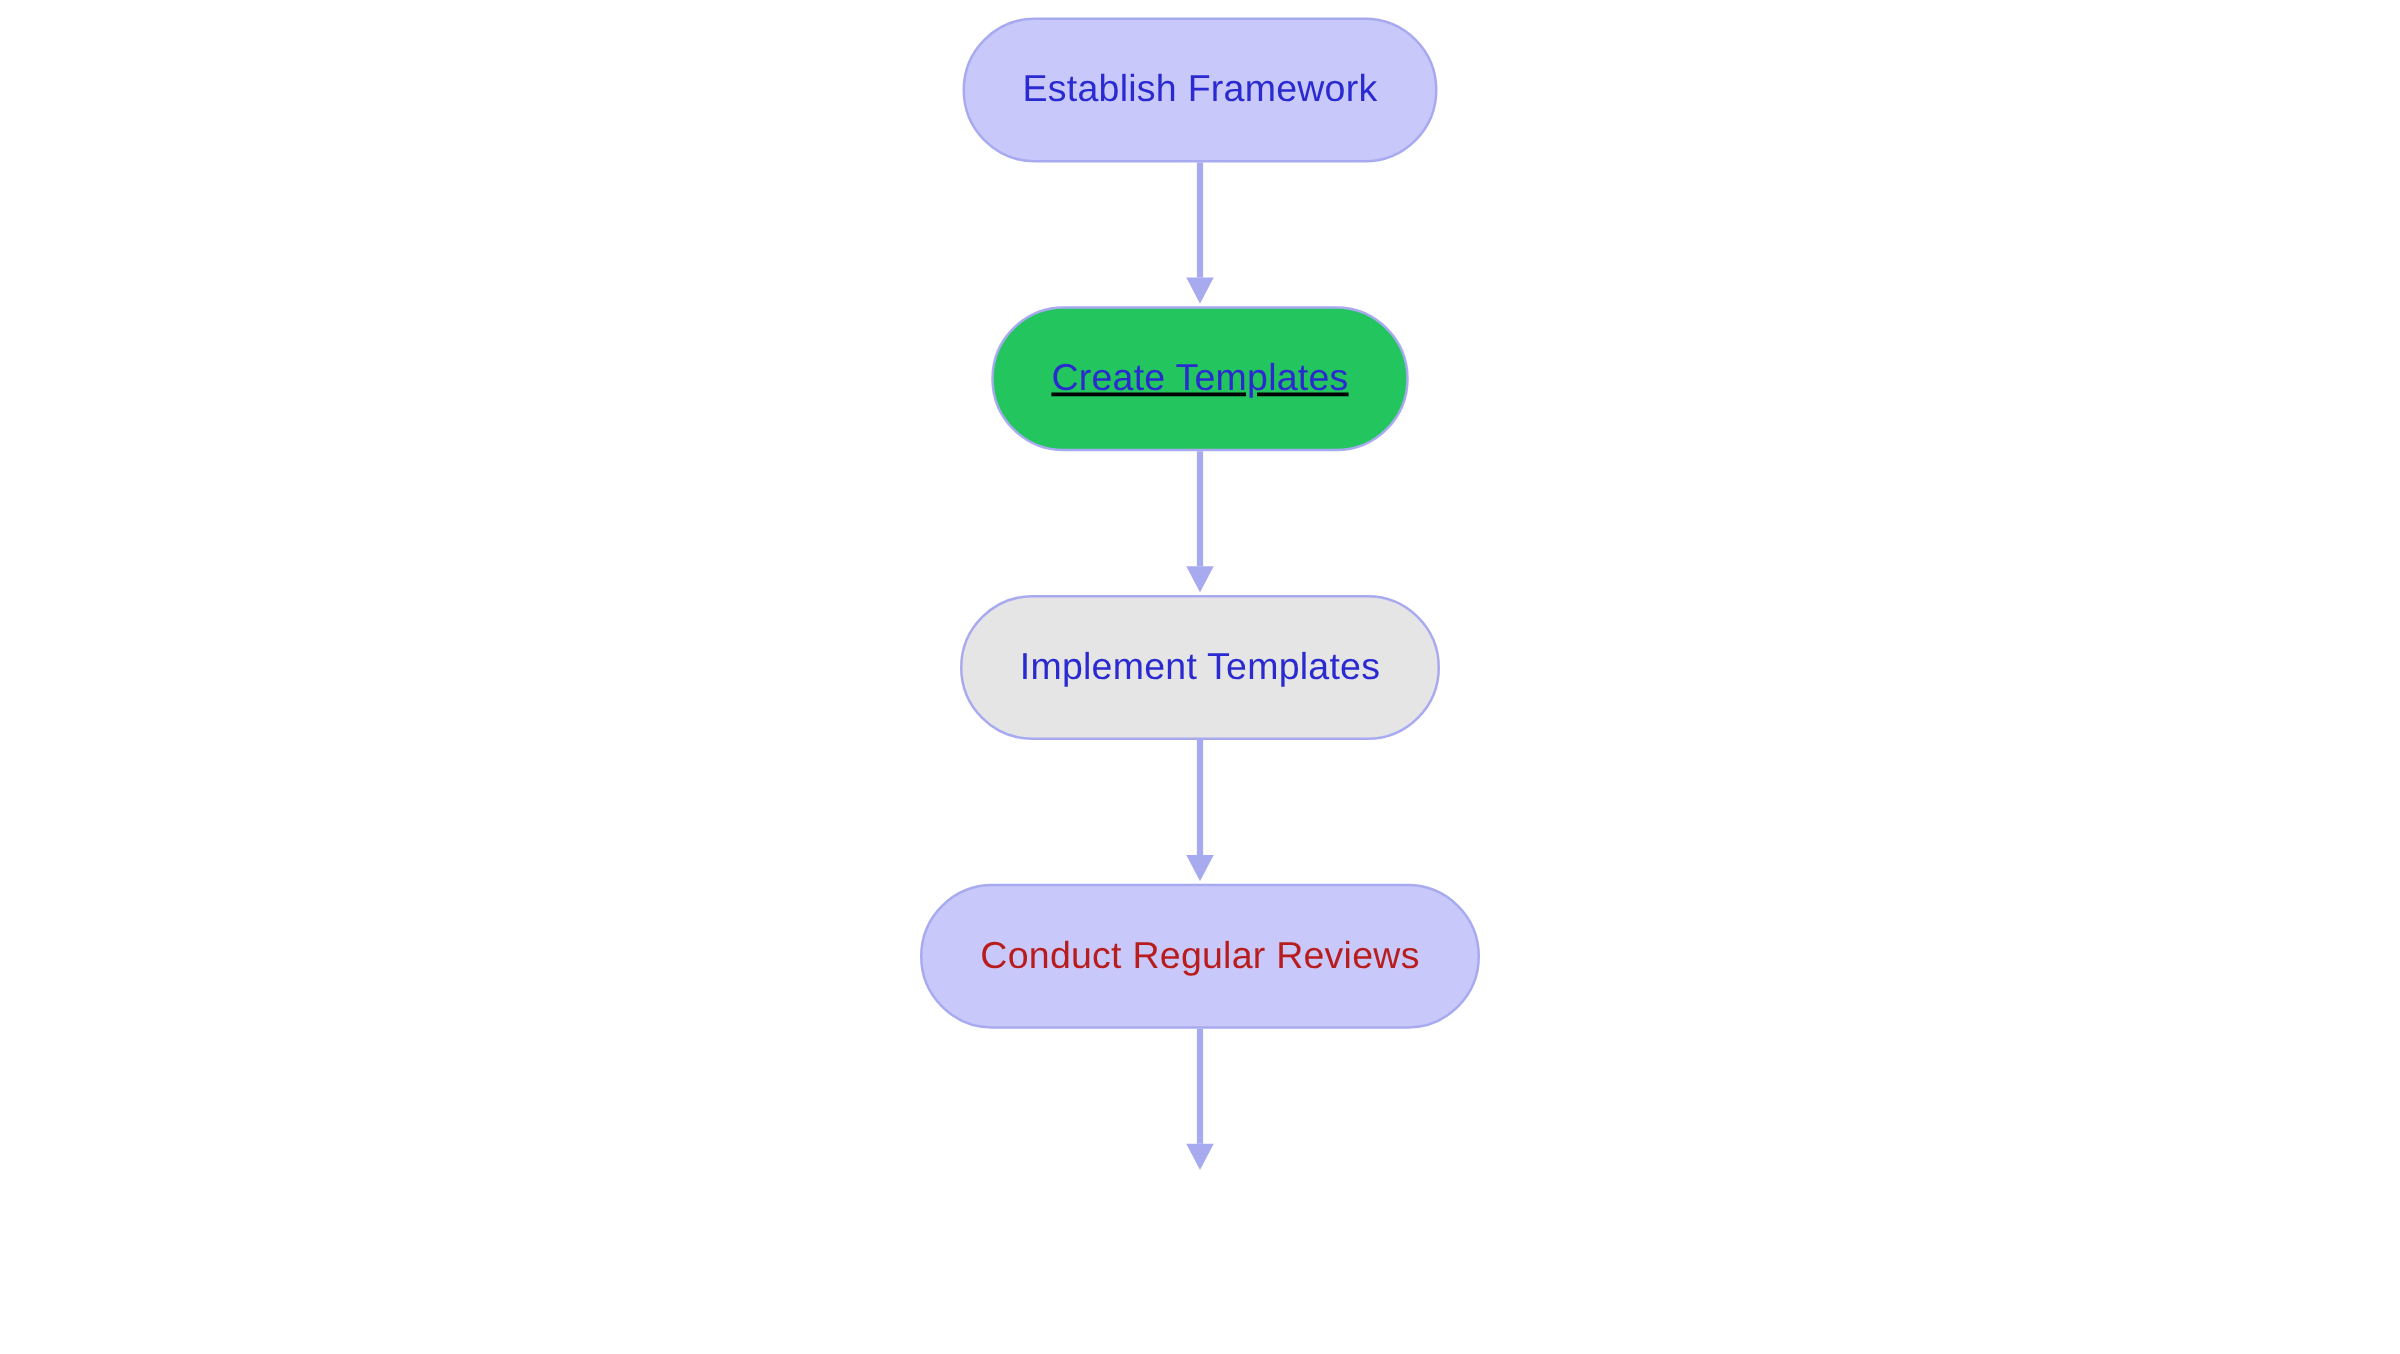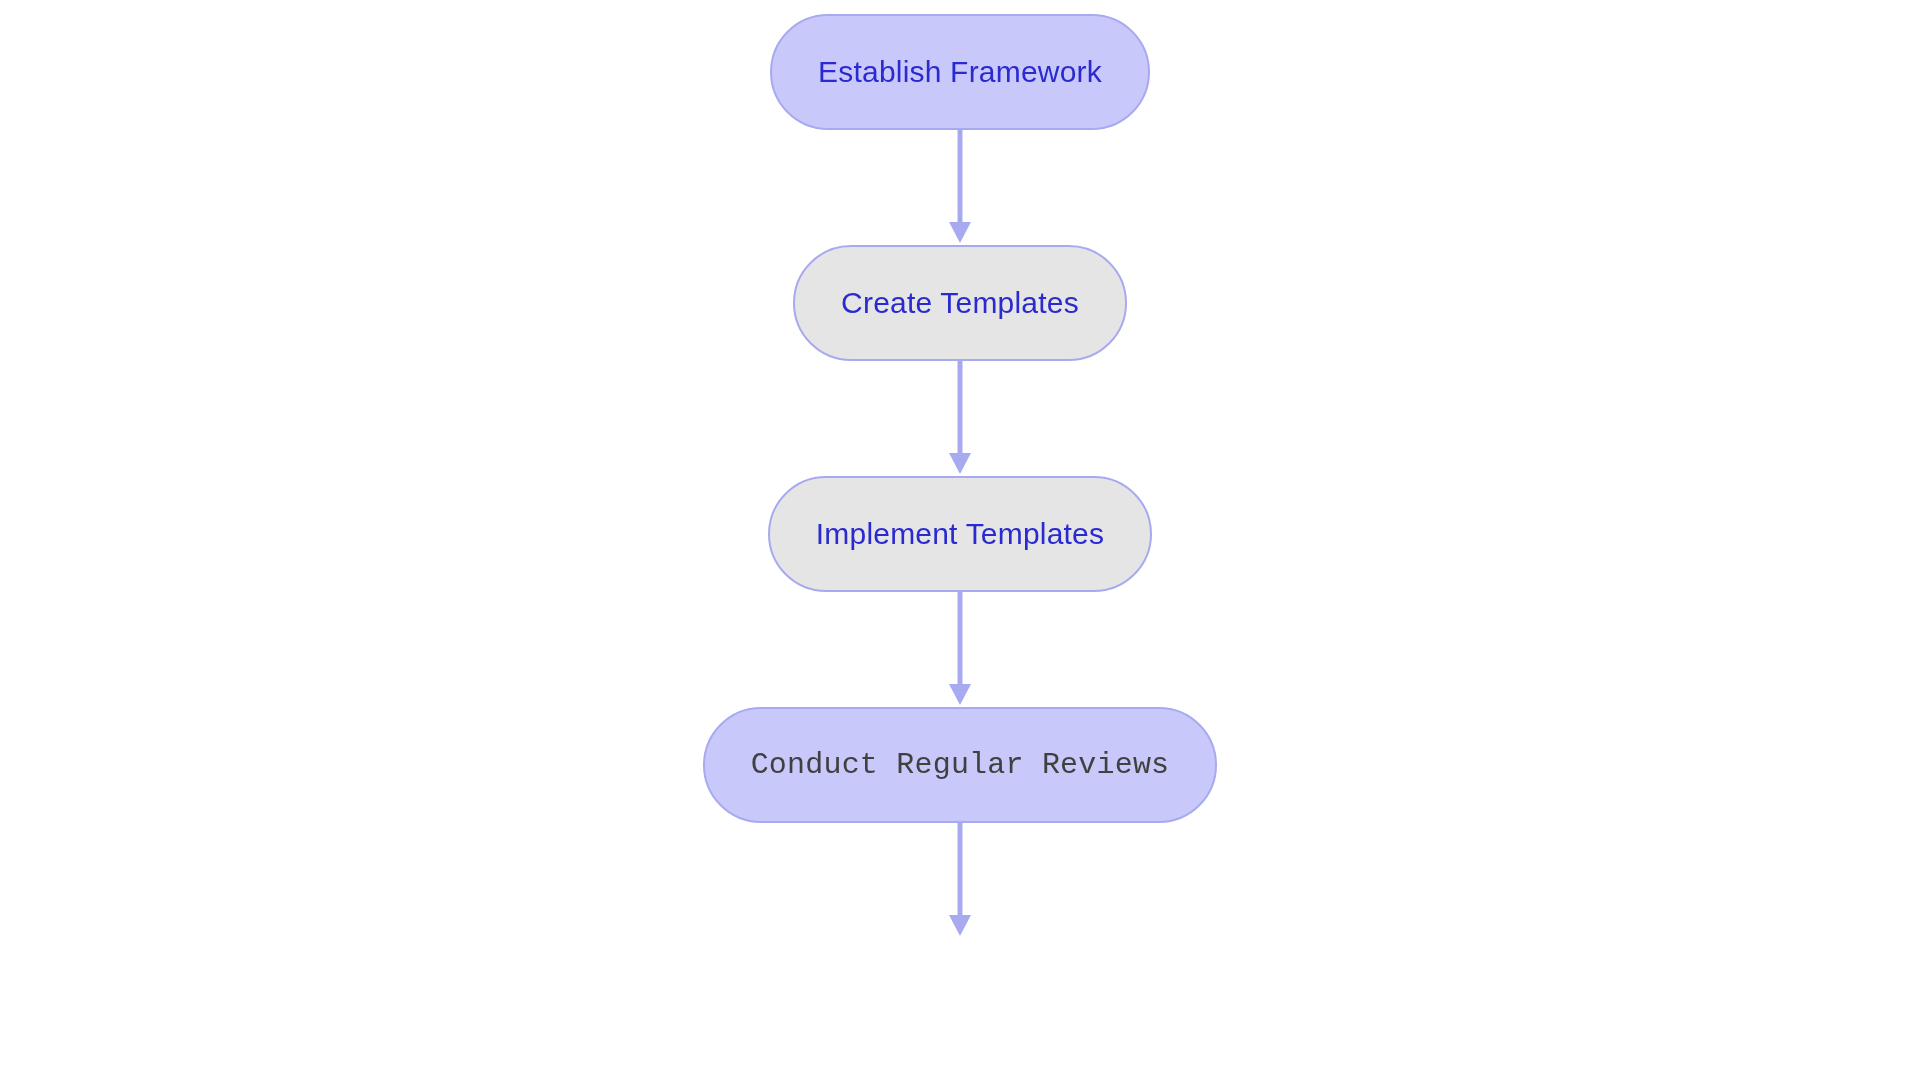--- a/index.html
+++ b/index.html
@@ -84,21 +84,21 @@
       <span class="node-label" style="color: rgb(42, 42, 208);">Establish Framework</span>
     </div>
 
     <div class="connector">
       <svg viewBox="0 0 26 115" xmlns="http://www.w3.org/2000/svg" aria-hidden="true">
         <line x1="13" y1="0" x2="13" y2="92" stroke="#A8AAF0" stroke-width="5"></line>
         <polygon points="2,92 24,92 13,113" fill="#A8AAF0"></polygon>
       </svg>
     </div>
 
-    <div class="node" style="background: #e5e5e5; border-color: rgb(168, 170, 240);">
+    <div class="node" style="background: #22c55e; border-color: rgb(168, 170, 240); text-decoration: underline;">
       <span class="node-label" style="color: rgb(42, 42, 208);">Create Templates</span>
     </div>
 
     <div class="connector">
       <svg viewBox="0 0 26 115" xmlns="http://www.w3.org/2000/svg" aria-hidden="true">
         <line x1="13" y1="0" x2="13" y2="92" stroke="#A8AAF0" stroke-width="5"></line>
         <polygon points="2,92 24,92 13,113" fill="#A8AAF0"></polygon>
       </svg>
     </div>
 
@@ -107,21 +107,21 @@
     </div>
 
     <div class="connector">
       <svg viewBox="0 0 26 115" xmlns="http://www.w3.org/2000/svg" aria-hidden="true">
         <line x1="13" y1="0" x2="13" y2="92" stroke="#A8AAF0" stroke-width="5"></line>
         <polygon points="2,92 24,92 13,113" fill="#A8AAF0"></polygon>
       </svg>
     </div>
 
     <div class="node" style="background: rgb(200, 201, 250); border-color: rgb(168, 170, 240);">
-      <span class="node-label" style="color: #404040; font-family: Liberation Mono, monospace;">Conduct Regular Reviews</span>
+      <span class="node-label" style="color: #b91c1c;">Conduct Regular Reviews</span>
     </div>
 
     <div class="connector">
       <svg viewBox="0 0 26 115" xmlns="http://www.w3.org/2000/svg" aria-hidden="true">
         <line x1="13" y1="0" x2="13" y2="92" stroke="#A8AAF0" stroke-width="5"></line>
         <polygon points="2,92 24,92 13,113" fill="#A8AAF0"></polygon>
       </svg>
     </div>
 
 

